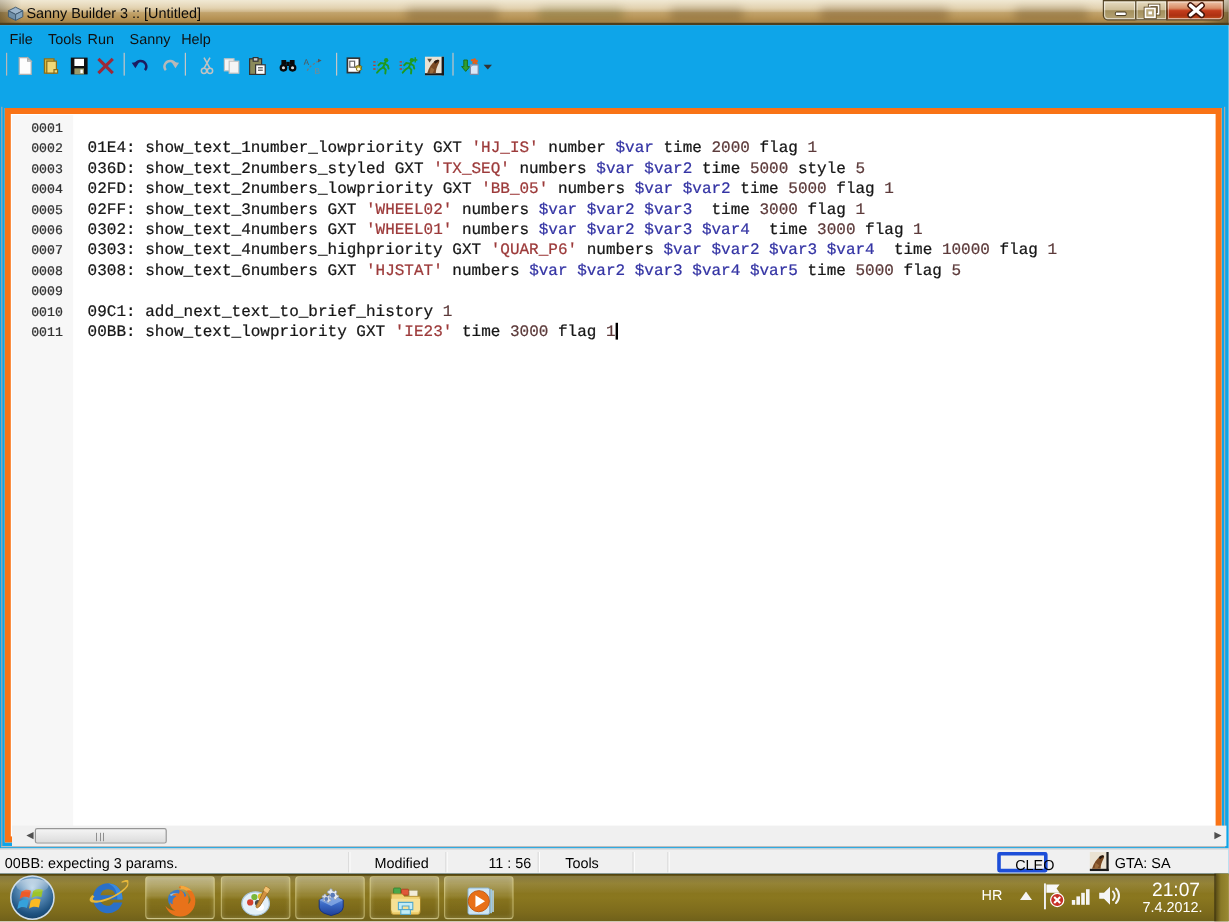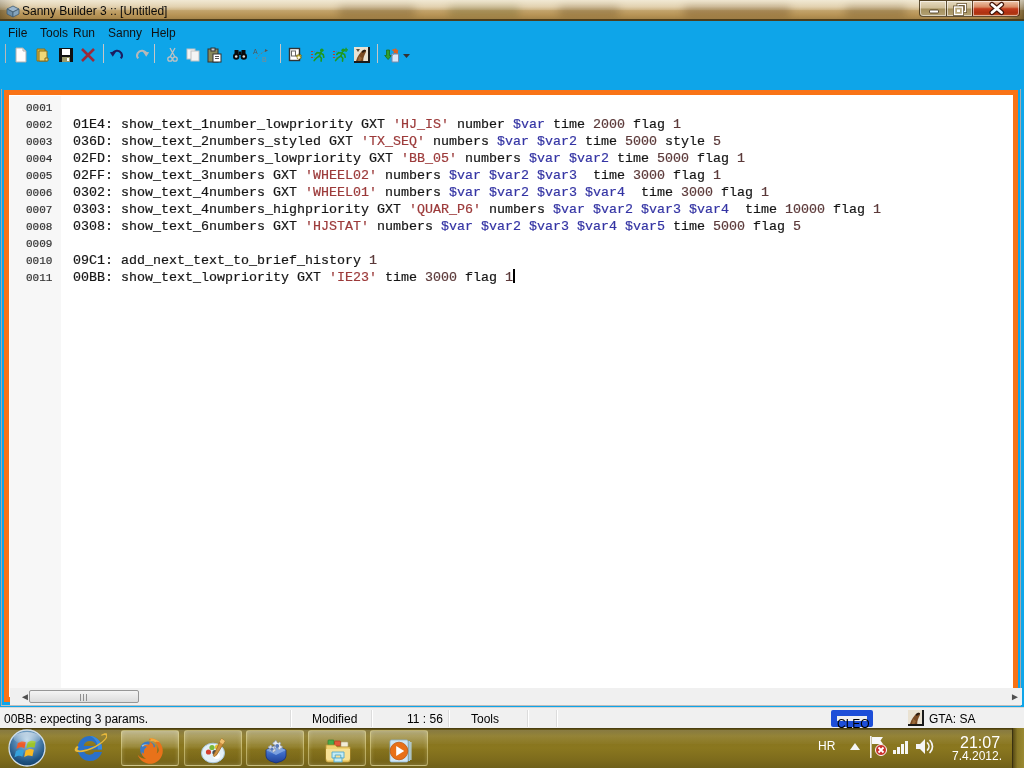--- a/index.html
+++ b/index.html
@@ -61,21 +61,21 @@
 #hscroll { position:absolute; left:1px; top:593px; width:1012px; height:17px; background:#f0f0f0; }
 #hs-thumb { position:absolute; left:19px; top:2px; width:110px; height:13px; background:linear-gradient(180deg,#f4f4f4,#dcdcdc); border:1px solid #969696; border-radius:2px; }
 #hs-grip { position:absolute; left:50px; top:3px; width:9px; height:7px;
   background:repeating-linear-gradient(90deg,#8f8f8f 0 1px,transparent 1px 3px); }
 .hs-arrow { position:absolute; top:3px; font-size:10px; color:#505050; }
 
 
 #statusbar { left:0; top:686px; width:1024px; height:21px; background:#f0f0f0; border-top:1px solid #d5d5d5; font-size:12px; color:#000; }
 #statusbar span { position:absolute; top:4px; }
 .ssep { position:absolute; top:2px; width:1px; height:17px; background:#dcdcdc; box-shadow:1px 0 0 #fff; }
-#cleo { position:absolute; left:831px; top:2px; width:42px; height:17px; border:6px solid #1d4ed8; border-radius:2px; text-align:center; font-size:12px; line-height:16px; }
+#cleo { position:absolute; left:831px; top:2px; width:42px; height:17px; border:3px solid #1d4ed8; border-radius:2px; text-align:center; font-size:12px; line-height:16px;padding-left:12px; }
 
 
 #taskbar { left:0; top:728px; width:1024px; height:40px;
   background:linear-gradient(180deg,#40350e 0,#6d5d18 2px,#87741e 8px,#8a771f 20px,#7d6b1c 32px,#6f601a 40px); }
 #taskbar .tb-shine { position:absolute; left:0; top:2px; width:1024px; height:14px; background:linear-gradient(180deg,rgba(255,255,255,0.18),rgba(255,255,255,0.02)); }
 .tbtn { position:absolute; top:2px; width:58px; height:36px; border-radius:3px;
   border:1px solid rgba(235,225,160,0.55);
   background:linear-gradient(180deg,rgba(255,255,240,0.30) 0%,rgba(255,255,230,0.10) 45%,rgba(120,100,20,0.12) 55%,rgba(90,75,10,0.18) 100%);
   box-shadow:inset 0 0 4px rgba(255,255,220,0.25); }
 .tbicon { position:absolute; top:6px; width:28px; height:28px; }

